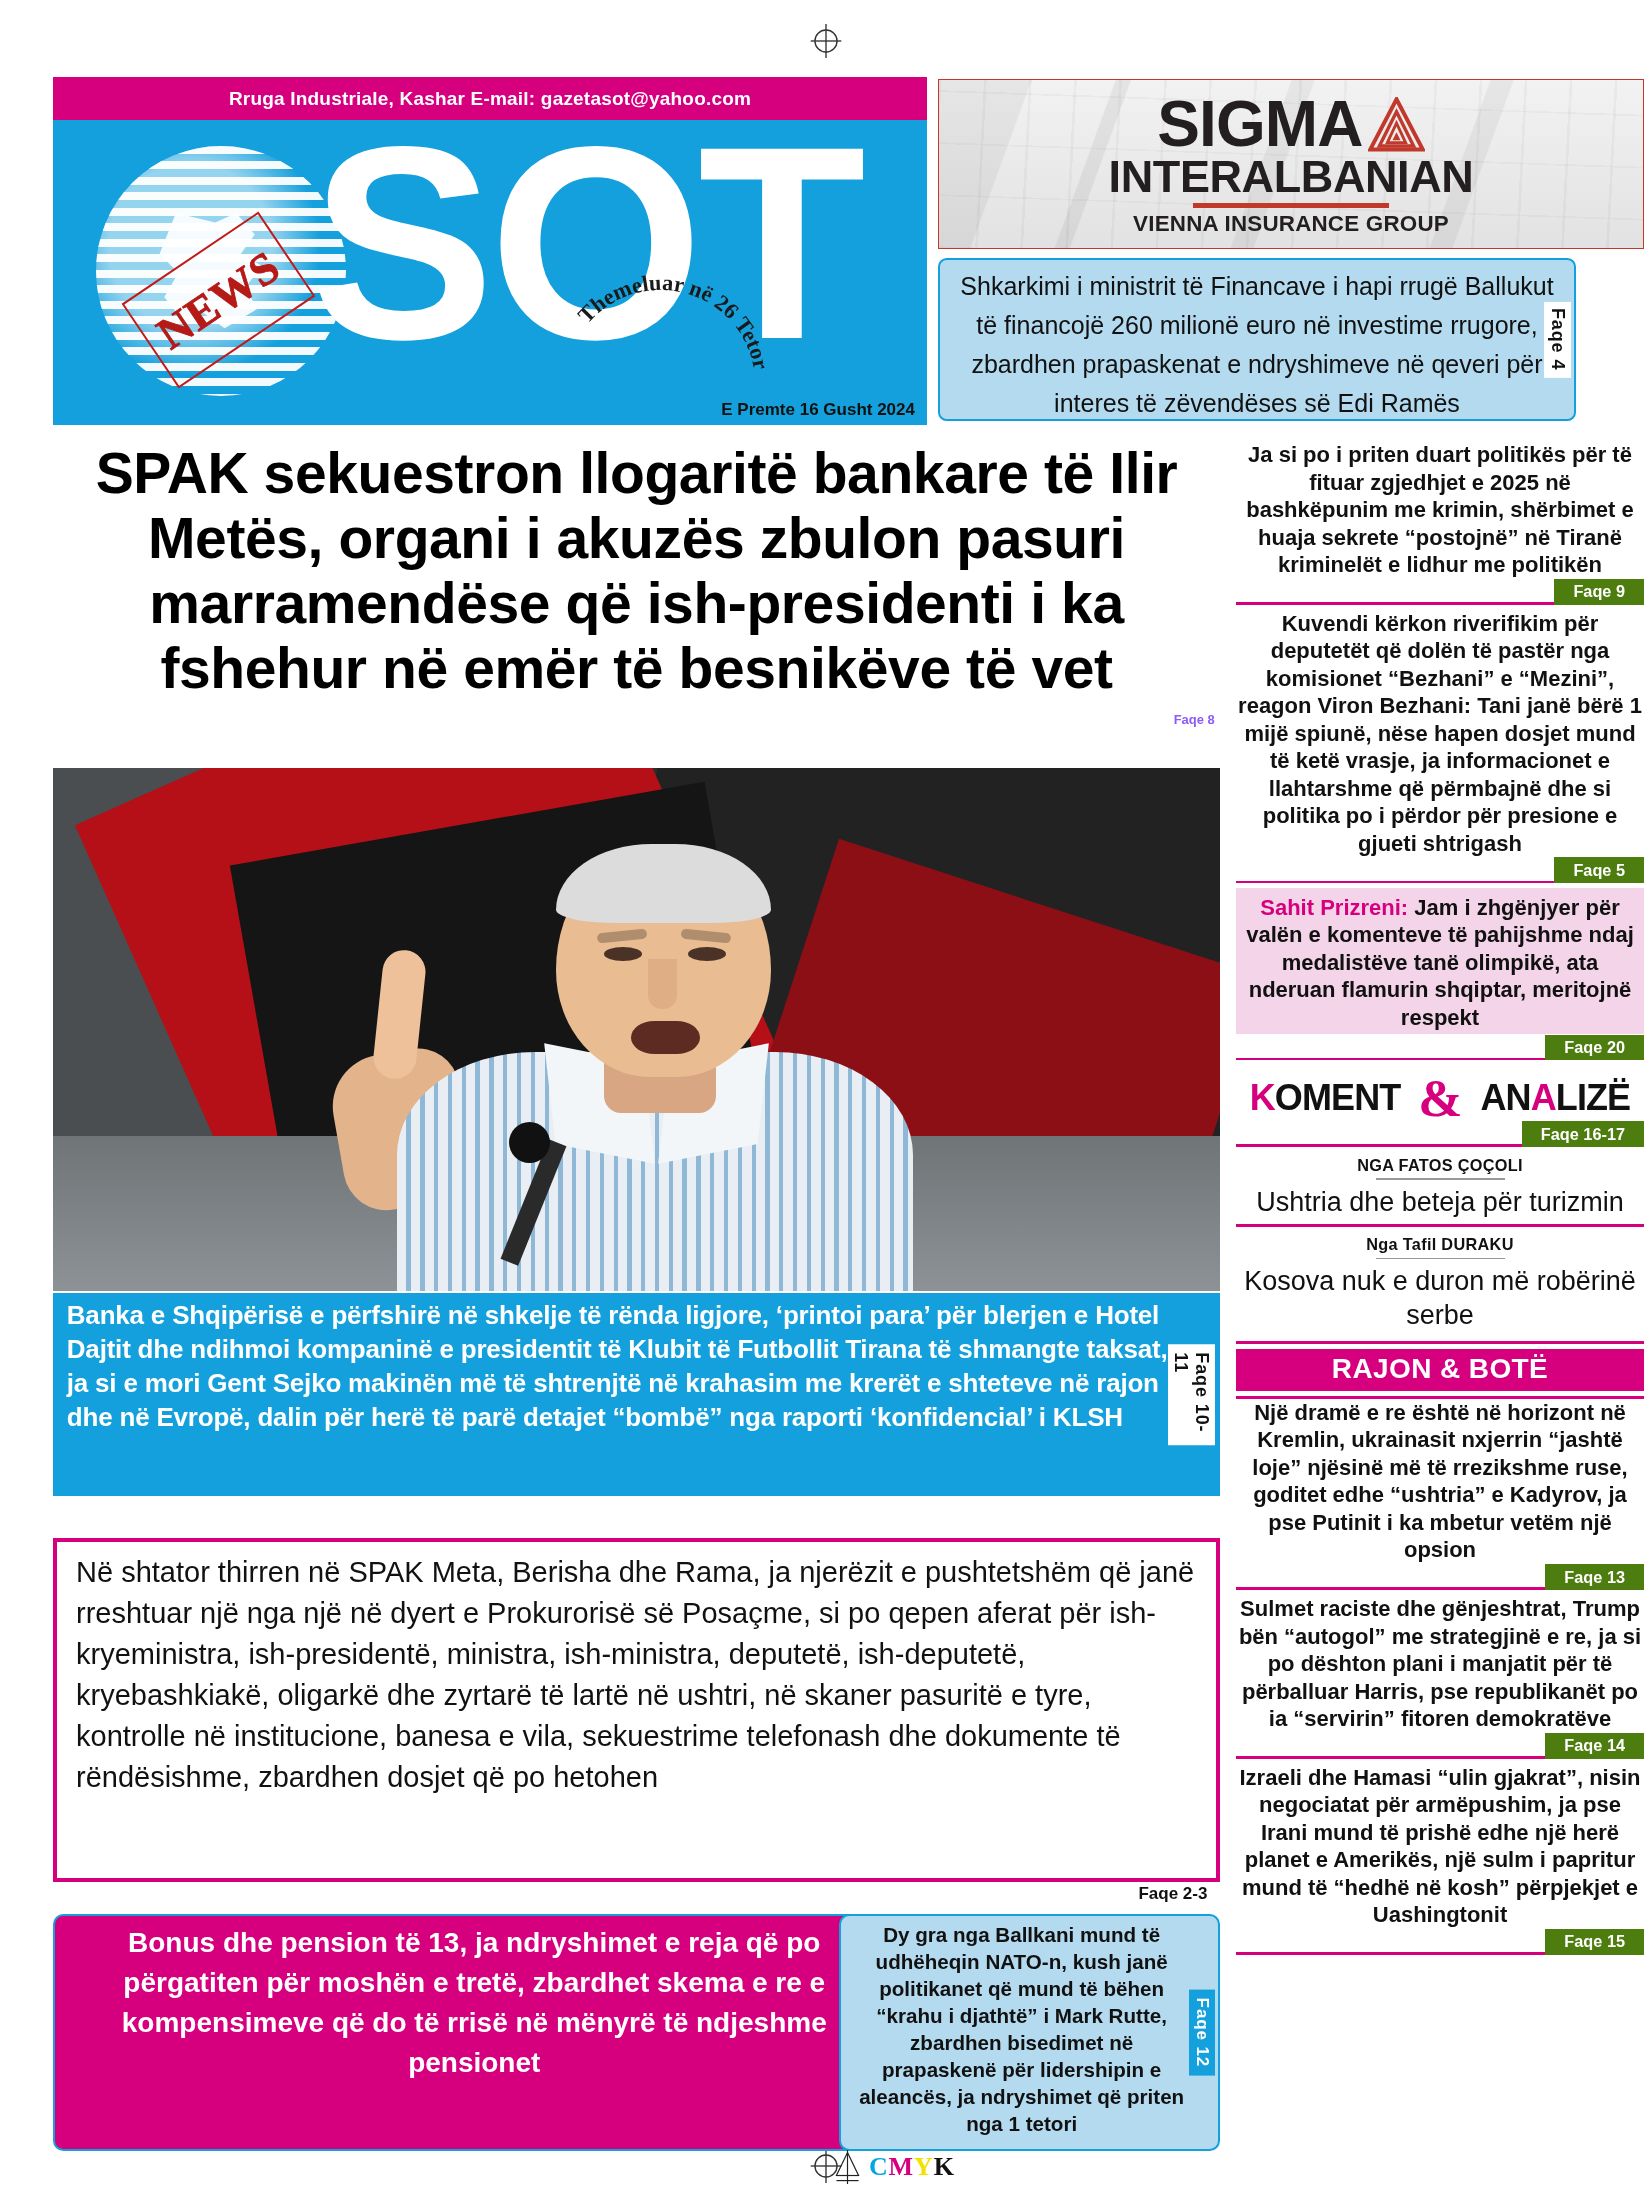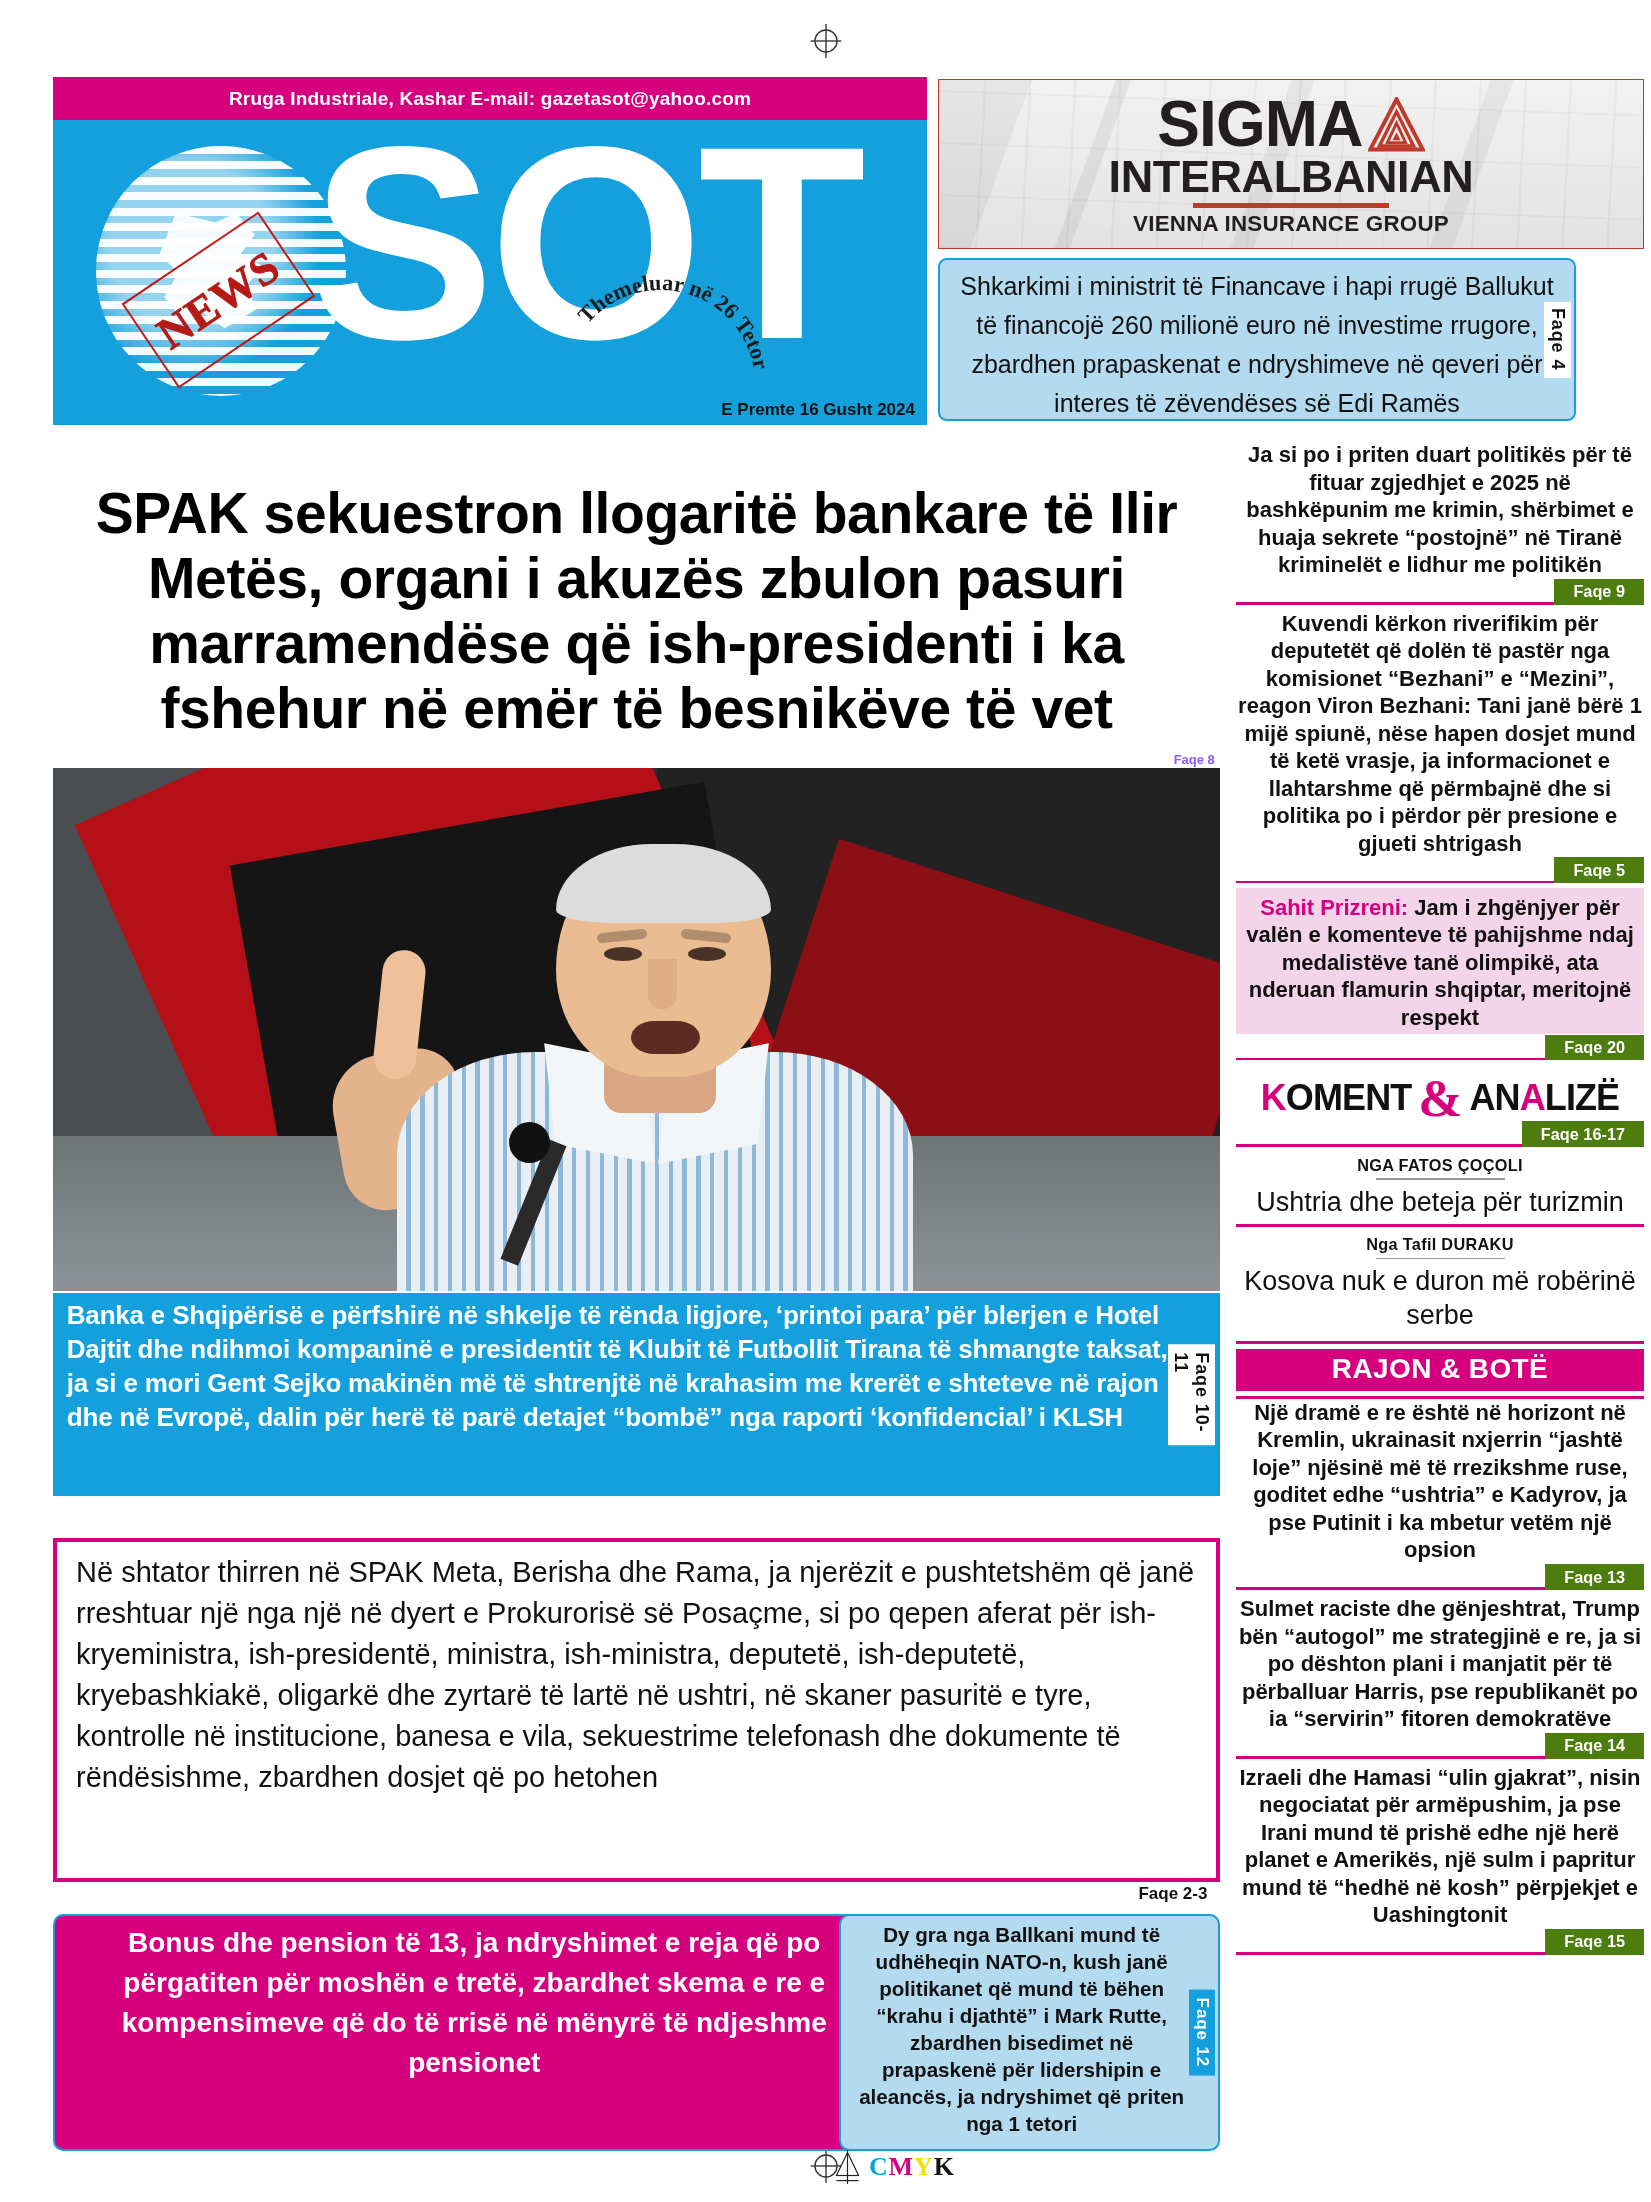--- a/index.html
+++ b/index.html
@@ -118,21 +118,20 @@
     position:absolute; right:3.4px; top:50%; transform:translateY(-50%) ;
     writing-mode:vertical-rl;
     background:#fff; color:#111; font-weight:bold; font-size:18px;
     padding:6.9px 2.6px; letter-spacing:0.9px;
   }
 
   
   .main-head {
     position:absolute; left:53px; top:441px; width:1167px;
     text-align:center;
-    margin-top:40px;
   }
   .main-head h1 {
     font-size:57px; line-height:65px; font-weight:bold;
     color:#000; letter-spacing:-0.4px;
     font-family:"Liberation Sans", sans-serif;
   }
   .main-head .pg {
     position:absolute; right:5.2px; bottom:-26px;
     font-size:13px; font-weight:bold; color:#8b5cf6;
   }
@@ -286,21 +285,21 @@
   .sb-pink-block {
     background:#f3d4e8; padding:5.2px 3.4px 3.4px 3.4px;
   }
   .sb-pink-block p {
     font-weight:bold; font-size:22px; line-height:27.5px; text-align:center; color:#111;
   }
   .sb-pink-block .name { color:#d6007f;margin-top:11px; }
 
   .koment {
     display:flex; align-items:center; justify-content:center;
-    gap:7px; padding-top:10.3px;
+    gap:18px; padding-top:10.3px;
   }
   .koment .w { font-size:36px; font-weight:bold; color:#111; letter-spacing:-0.9px; }
   .koment .amp { font-size:53px; font-weight:bold; color:#d6007f; line-height:45px; font-family:"Liberation Serif", serif;}
   .koment .hl { color:#d6007f; }
 
   .byline { text-align:center; font-weight:bold; font-size:16.3px; letter-spacing:0.3px; color:#111; padding-top:8.6px;}
   .byline-rule { width:129px; height:1.7px; background:#999; margin:3.4px auto 5.2px auto; }
   .op-title { text-align:center; font-size:27px; line-height:34px; color:#111; }
 
   .rajon-bar {

